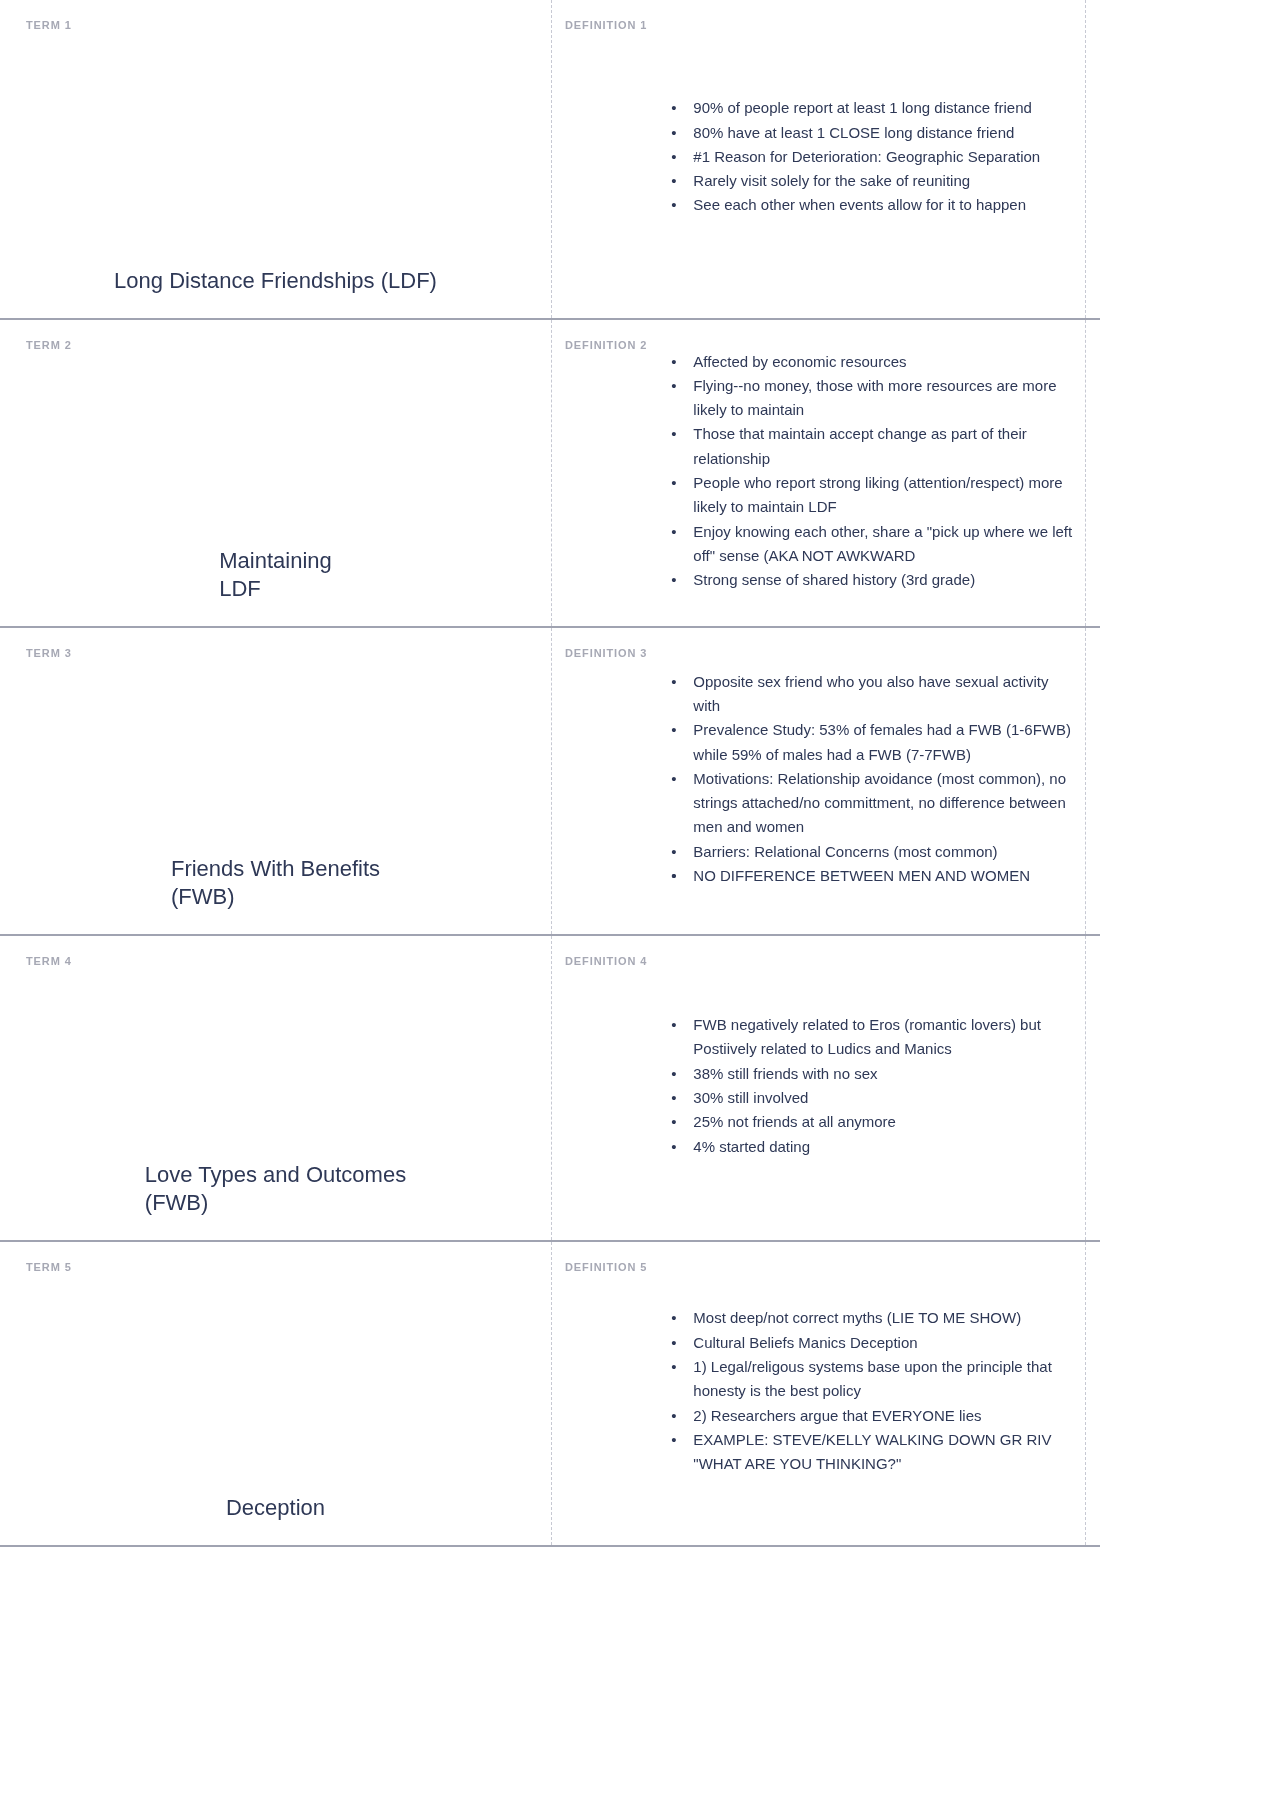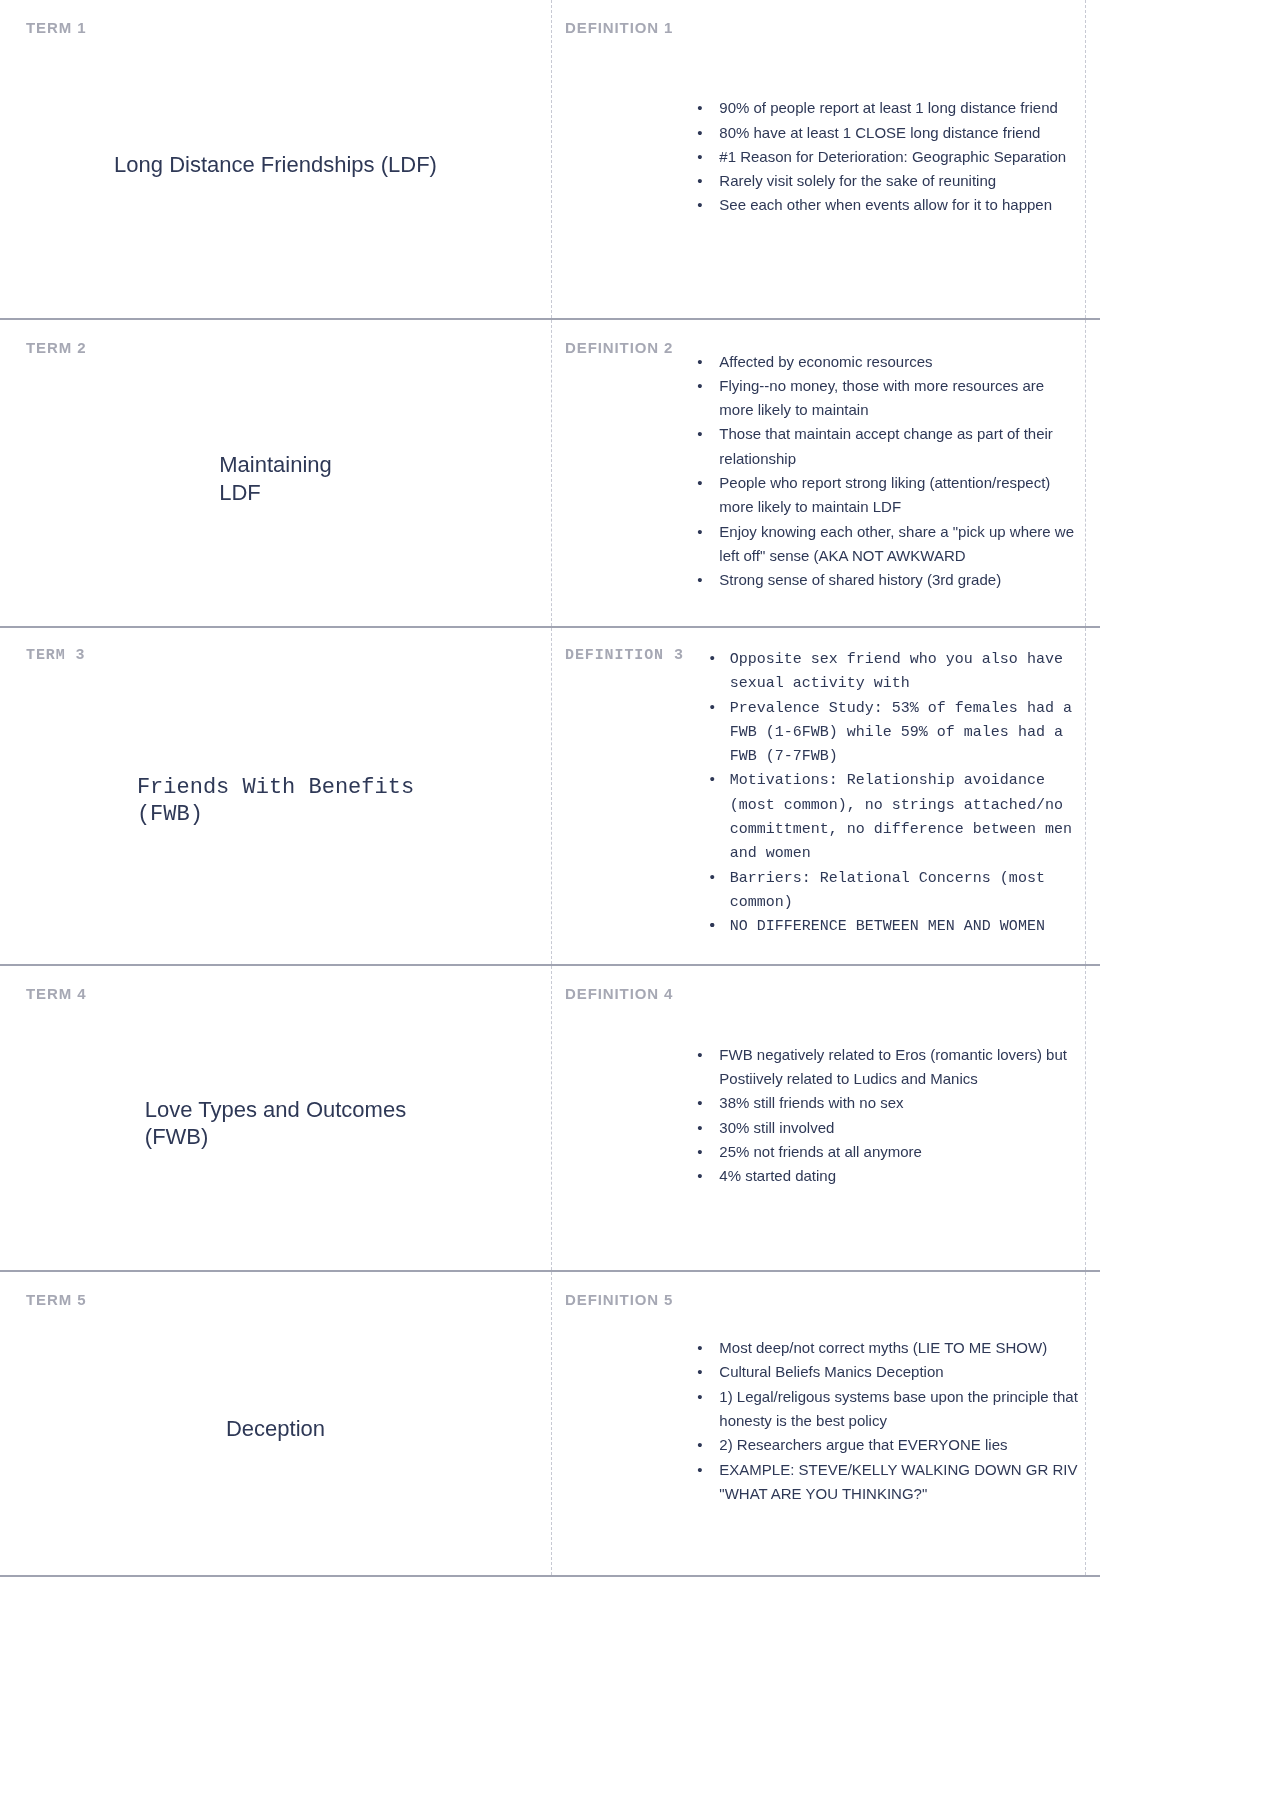--- a/index.html
+++ b/index.html
@@ -66,33 +66,33 @@
 
   .def-col {
     width: 549px;
     position: relative;
     padding: 20px 22px 24px 12px;
     display: flex;
     flex-direction: row;
   }
 
   .col-label {
-    font-size: 15px;
+    font-size: 11px;
     font-weight: bold;
     letter-spacing: 0.9px;
     color: #a6a8b4;
     text-transform: uppercase;
     line-height: 1;
     margin-left: 2px;
   }
 
   .term-body {
     flex: 1;
     display: flex;
-    align-items: center;
+    align-items: flex-end;
     justify-content: center;
     padding: 0 10px;
   }
 
   .term-text {
     font-size: 22px;
     line-height: 1.25;
     color: #2e3856;
     text-align: center;
     font-weight: 400;
@@ -125,21 +125,21 @@
     left: 4px;
     top: 0;
     font-size: 15px;
     line-height: 1.62;
     color: #2e3856;
   }
 
   
   .card-row.r1 { min-height: 320px; }
   .card-row.r2 { min-height: 308px; }
-  .card-row.r3 { min-height: 308px; font-family: Liberation Mono, monospace; }
+  .card-row.r3 { min-height: 308px; }
   .card-row.r4 { min-height: 306px; }
   .card-row.r5 { min-height: 305px; }
 
   .card-row.r2 .term-text,
   .card-row.r3 .term-text,
   .card-row.r4 .term-text { text-align: left; }
 
   .card-row.r2 .term-body,
   .card-row.r3 .term-body,
   .card-row.r4 .term-body { justify-content: center; }

